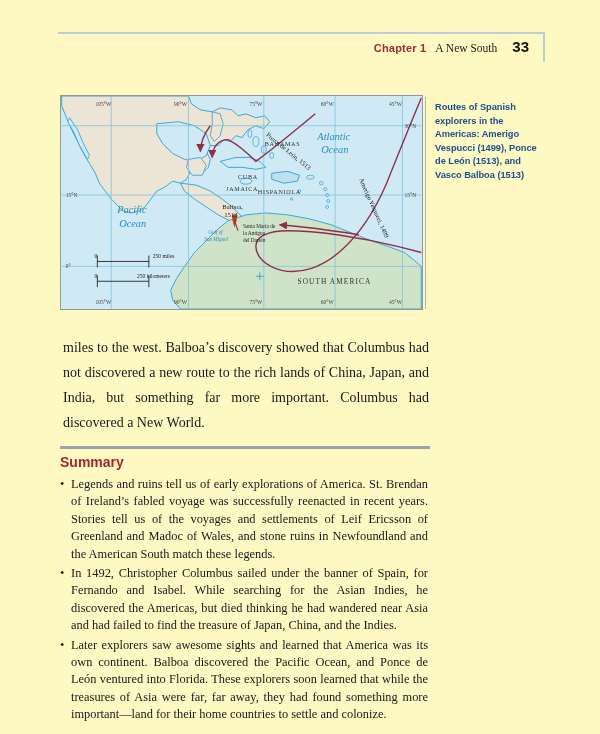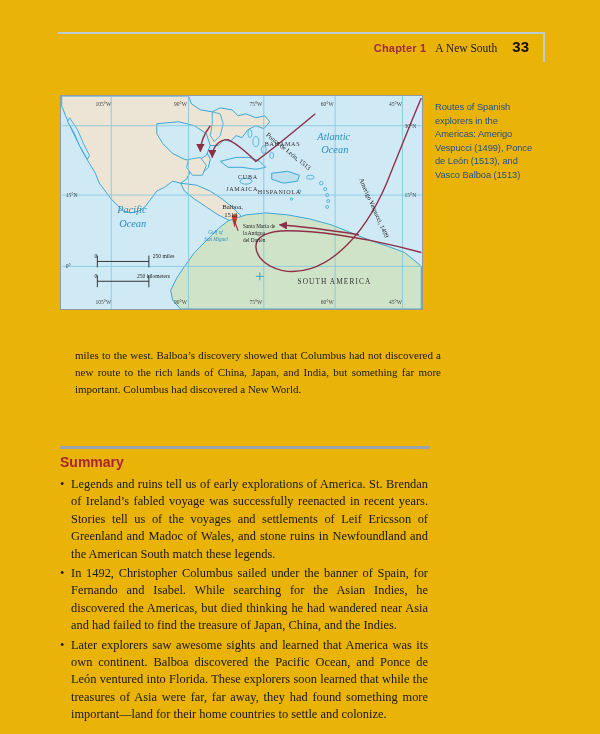--- a/index.html
+++ b/index.html
@@ -4,21 +4,21 @@
 <style>
   html, body {
     margin: 0;
     padding: 0;
     background: #ffffff;
   }
   .page {
     position: relative;
     width: 600px;
     height: 734px;
-    background: #eab308;
+    background: #fef9c3;
     font-family: "Liberation Serif", serif;
     overflow: hidden;
   }
 
   
   .runhead {
     position: absolute;
     left: 58px;
     top: 32px;
     width: 487px;
@@ -83,40 +83,40 @@
     top: 2px;
     width: 115px;
     height: 212px;
     border-left: 1px solid #a8b6c0;
     box-sizing: border-box;
     padding-left: 9px;
     padding-top: 4px;
   }
   .caption-text {
     font-family: "Liberation Sans", sans-serif;
-    font-weight: normal;
+    font-weight: bold;
     font-size: 9.3px;
     line-height: 13.5px;
     color: #1d4f8f;
     letter-spacing: -0.05px;
   }
 
   
   .body-col {
     position: absolute;
     left: 60px;
     width: 366px;
   }
   .para {
     font-family: "Liberation Serif", serif;
-    font-size: 11px;
-    line-height: 17px;
+    font-size: 14px;
+    line-height: 25px;
     color: #17181a;
     text-align: justify;
-    margin: 15px;
+    margin: 3px;
   }
   #intro-para { top: 332px; }
 
   
   .review-head {
     position: absolute;
     left: 60px;
     top: 412px;
     width: 370px;
     font-family: "Liberation Sans", sans-serif;

